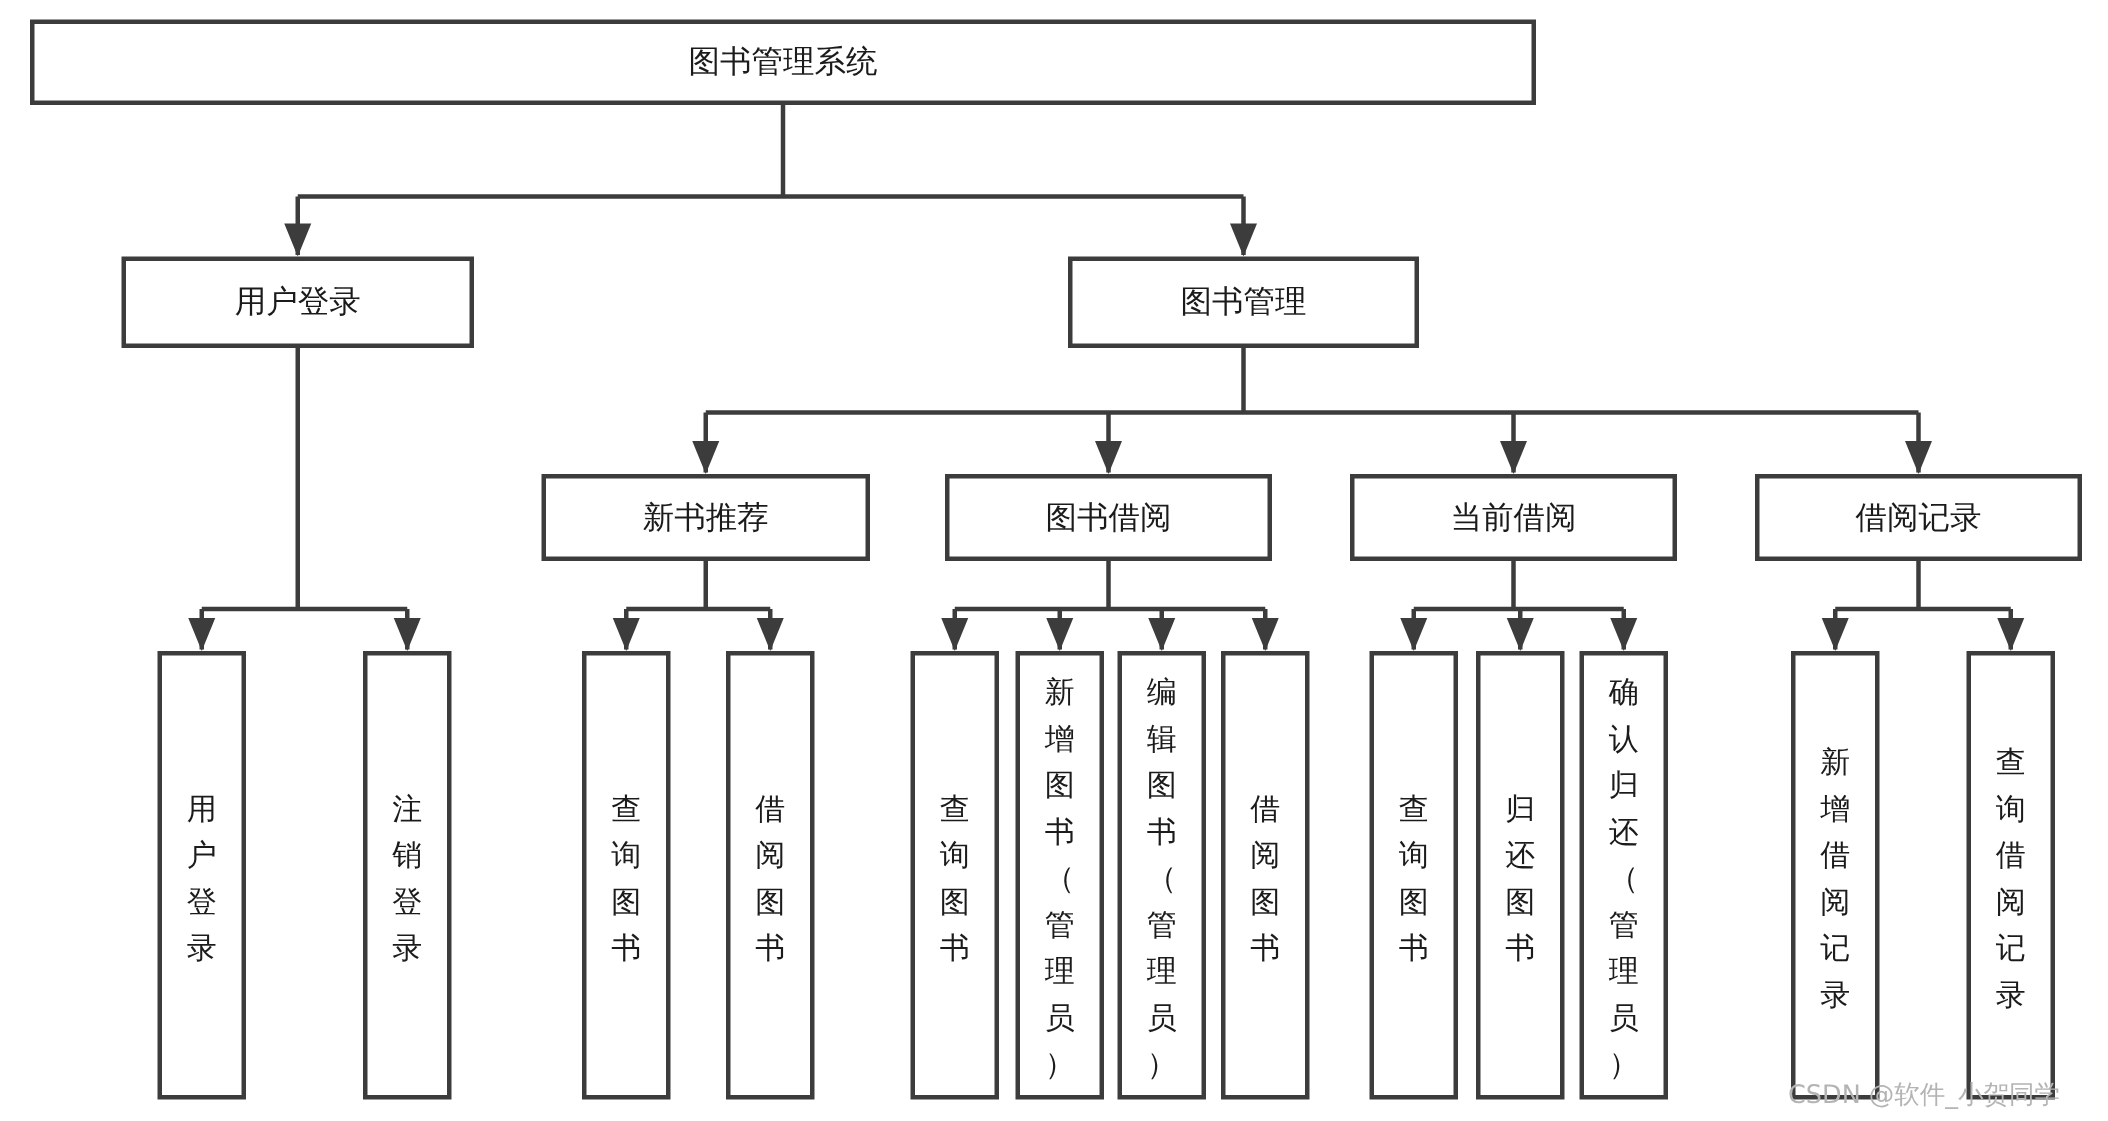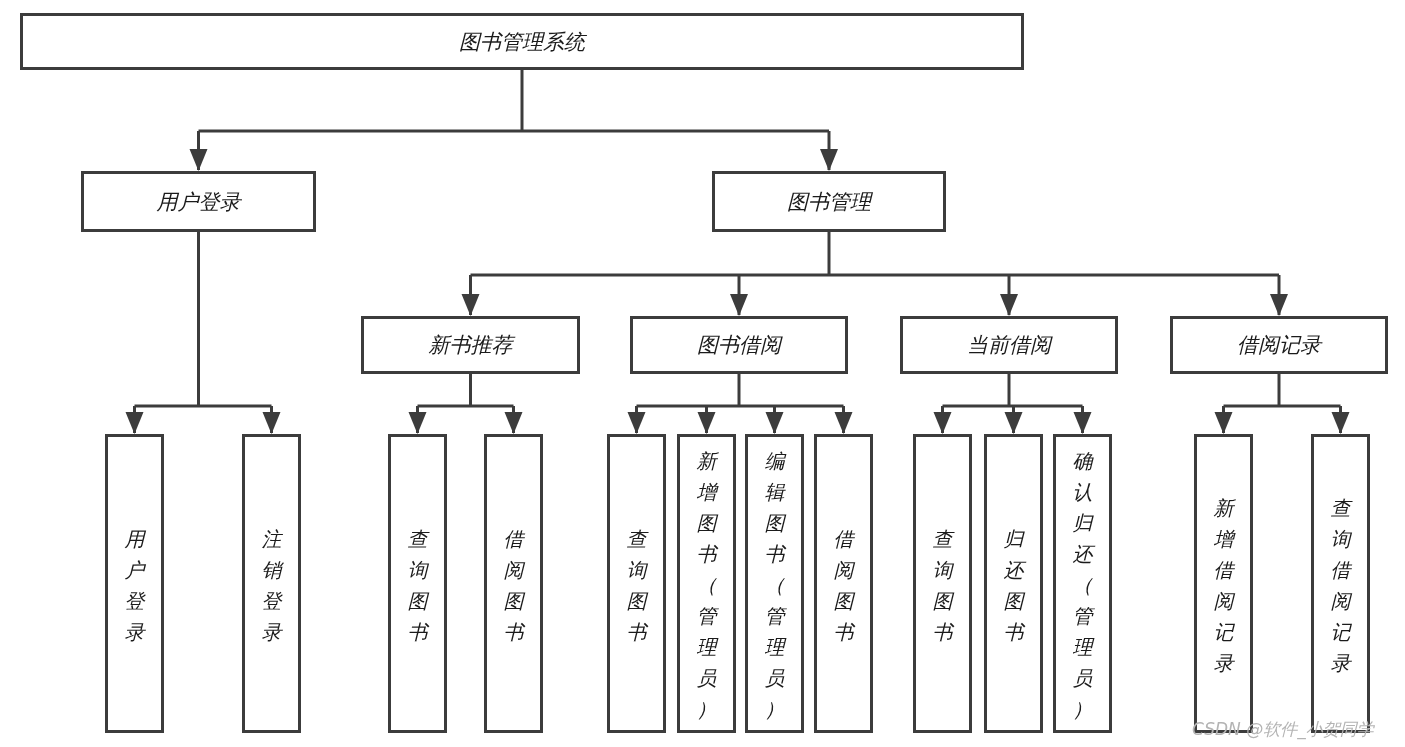--- a/index.html
+++ b/index.html
@@ -12,21 +12,20 @@
     height: 747px;
     font-family: "DejaVu Sans", "Liberation Sans", sans-serif;
     overflow: hidden;
     position: relative;
   }
   #diagram-root {
     position: absolute;
     left: 0; top: 0;
     width: 1405px;
     height: 545px;
-    font-style: italic;
   }
   svg.diagram {
     display: block;
     width: 1405px;
     height: 747px;
   }
   .node-rect {
     fill: #ffffff;
     stroke: #3c3c3c;
     stroke-width: 3;

